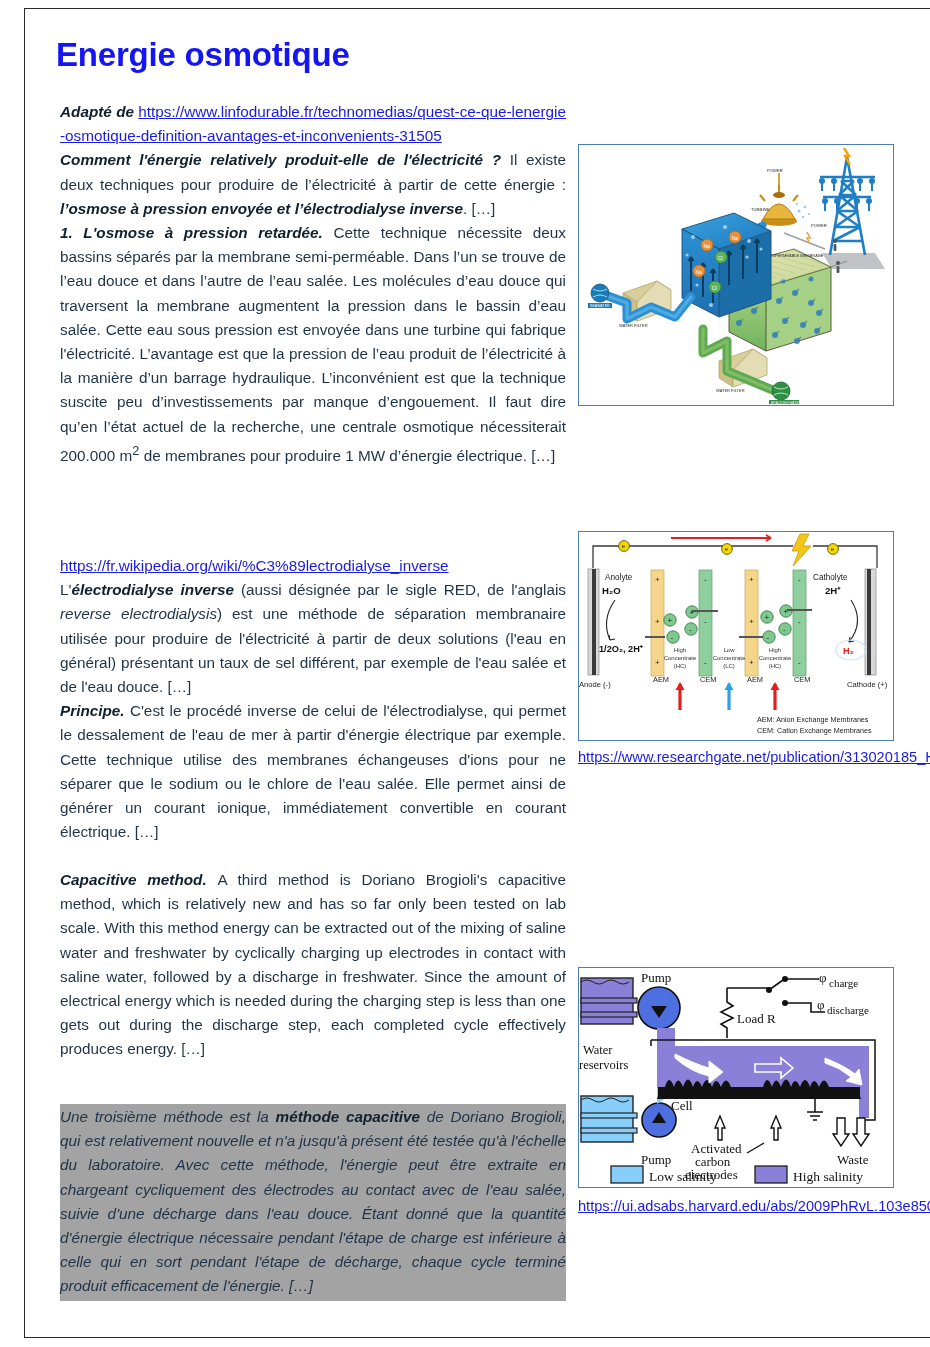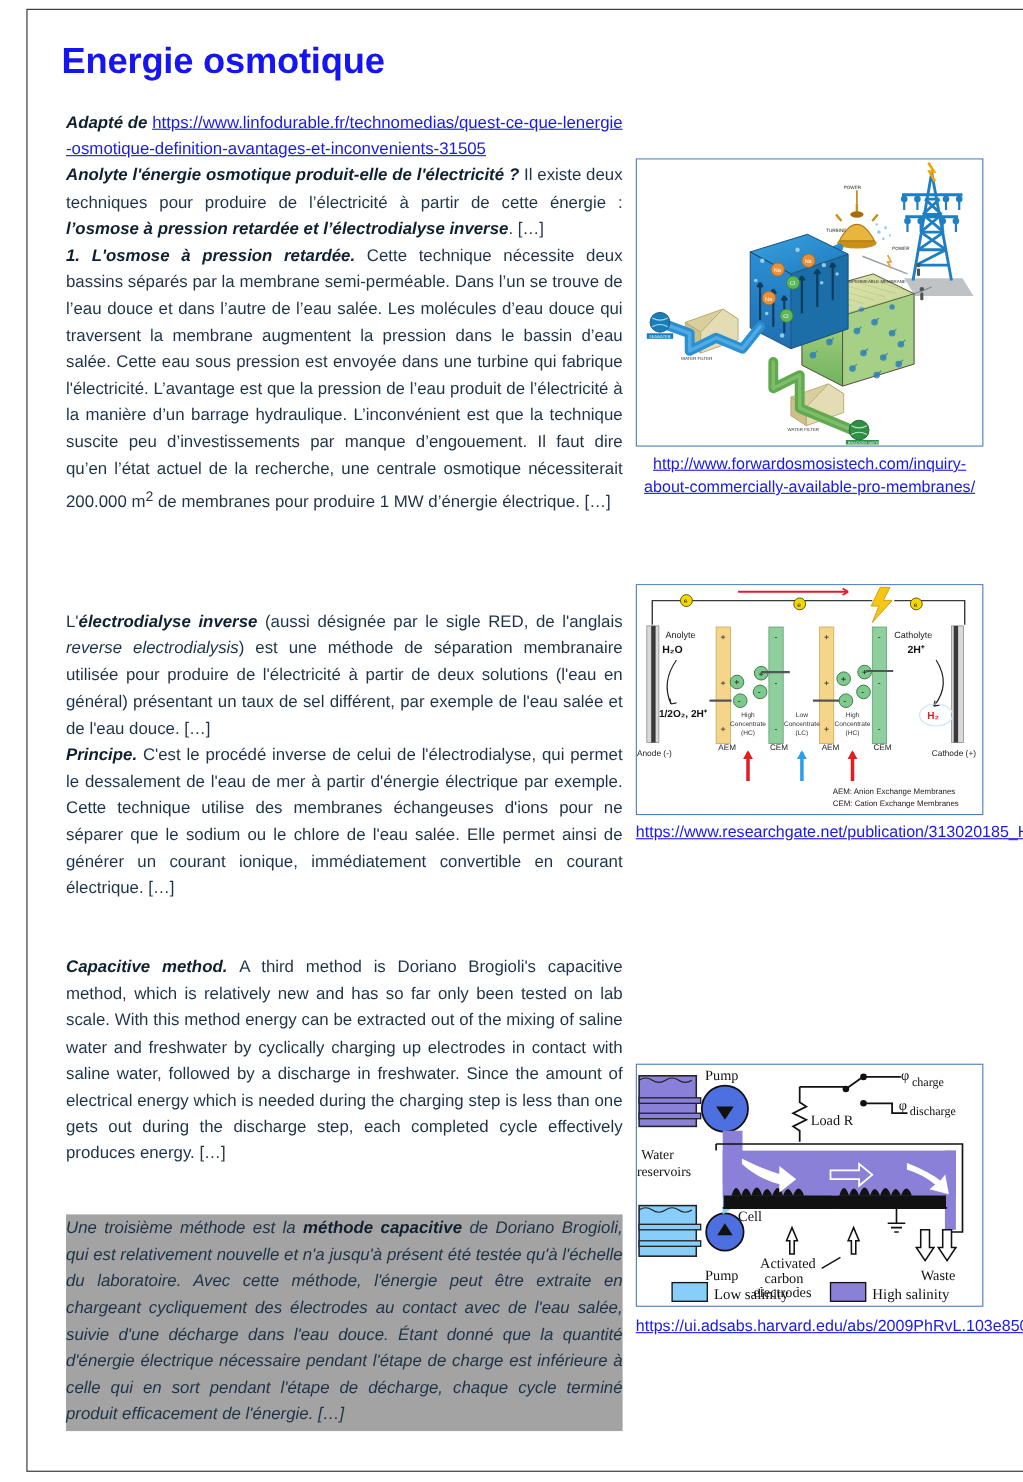--- a/index.html
+++ b/index.html
@@ -106,25 +106,26 @@
 <body>
 
 <div class="page-inner">
 
   <div class="page-border"></div>
 
   <div class="doc-title">Energie osmotique</div>
 
   <div class="text-col blk1">
     <p><span class="b">Adapté de </span><span class="link">https://www.linfodurable.fr/technomedias/quest-ce-que-lenergie-osmotique-definition-avantages-et-inconvenients-31505</span></p>
-    <p><span class="b">Anolyte l'énergie osmotique produit-elle de l'électricité ? </span><span>Il existe deux techniques pour produire de l’électricité à partir de cette énergie : </span><span class="b">l’osmose à pression retardée et l’électrodialyse inverse</span><span>. […]</span></p>
+    <p><span class="b">Comment l'énergie relatively produit-elle de l'électricité ? </span><span>Il existe deux techniques pour produire de l’électricité à partir de cette énergie : </span><span class="b">l’osmose à pression envoyée et l’électrodialyse inverse</span><span>. […]</span></p>
     <p><span class="b">1. L'osmose à pression retardée. </span><span>Cette technique nécessite deux bassins séparés par la membrane semi-perméable. Dans l’un se trouve de l’eau douce et dans l’autre de l’eau salée. Les molécules d’eau douce qui traversent la membrane augmentent la pression dans le bassin d’eau salée. Cette eau sous pression est envoyée dans une turbine qui fabrique l'électricité. L’avantage est que la pression de l’eau produit de l’électricité à la manière d’un barrage hydraulique. L’inconvénient est que la technique suscite peu d’investissements par manque d’engouement. Il faut dire qu’en l’état actuel de la recherche, une centrale osmotique nécessiterait 200.000 m</span><sup>2</sup><span> de membranes pour produire 1 MW d’énergie électrique. […]</span></p>
   </div>
 
   <div class="text-col blk2">
+    <p><span class="link">https://fr.wikipedia.org/wiki/%C3%89lectrodialyse_inverse</span></p>
     <p><span>L'</span><span class="b">électrodialyse inverse</span><span> (aussi désignée par le sigle RED, de l'anglais </span><span class="i">reverse electrodialysis</span><span>) est une méthode de séparation membranaire utilisée pour produire de l'électricité à partir de deux solutions (l'eau en général) présentant un taux de sel différent, par exemple de l'eau salée et de l'eau douce. […]</span></p>
     <p><span class="b">Principe. </span><span>C'est le procédé inverse de celui de l'électrodialyse, qui permet le dessalement de l'eau de mer à partir d'énergie électrique par exemple. Cette technique utilise des membranes échangeuses d'ions pour ne séparer que le sodium ou le chlore de l'eau salée. Elle permet ainsi de générer un courant ionique, immédiatement convertible en courant électrique. […]</span></p>
   </div>
 
   <div class="text-col blk3">
     <p><span class="b">Capacitive method. </span><span>A third method is Doriano Brogioli's capacitive method, which is relatively new and has so far only been tested on lab scale. With this method energy can be extracted out of the mixing of saline water and freshwater by cyclically charging up electrodes in contact with saline water, followed by a discharge in freshwater. Since the amount of electrical energy which is needed during the charging step is less than one gets out during the discharge step, each completed cycle effectively produces energy. […]</span></p>
   </div>
 
   <div class="text-col blk4">
     <p><span>Une troisième méthode est la </span><span class="bi">méthode capacitive</span><span> de Doriano Brogioli, qui est relativement nouvelle et n'a jusqu'à présent été testée qu'à l'échelle du laboratoire. Avec cette méthode, l'énergie peut être extraite en chargeant cycliquement des électrodes au contact avec de l'eau salée, suivie d'une décharge dans l'eau douce. Étant donné que la quantité d'énergie électrique nécessaire pendant l'étape de charge est inférieure à celle qui en sort pendant l'étape de décharge, chaque cycle terminé produit efficacement de l'énergie. […]</span></p>
@@ -309,21 +310,20 @@
       <path d="M124,184 L124,208 L148,196 L148,226 L172,236 L196,246" stroke="#5fa94f" stroke-width="9" fill="none" stroke-linejoin="round" stroke-linecap="round"></path>
       <path d="M124,184 L124,208 L148,196 L148,226 L172,236 L196,246" stroke="#9fd285" stroke-width="3.2" fill="none" stroke-linejoin="round" stroke-linecap="round" opacity="0.5"></path>
       <g>
         <circle cx="202" cy="246" r="9" fill="#2f8f45" stroke="#1d5f2c" stroke-width="0.8"></circle>
         <path d="M195,242 q7,4 14,0 M195,250 q7,-4 14,0" stroke="#b8e6bd" stroke-width="1" fill="none"></path>
         <rect x="190" y="255" width="30" height="4.5" fill="#2f8f45"></rect>
         <text x="192" y="258.6" font-size="3.4" fill="#fff" font-family="Liberation Sans, sans-serif">BRACKISH WATER</text>
       </g>
     </svg>
   </div>
-  <div class="caption cap1">http://www.forwardosmosistech.com/inquiry-about-commercially-available-pro-membranes/</div>
 
   <div class="fig fig2">
     <svg width="313" height="207" viewBox="0 0 313 207">
       <rect x="0" y="0" width="313" height="207" fill="#ffffff"></rect>
 
       <path d="M14,36 L14,14 L214,14" stroke="#3a3a3a" stroke-width="1.3" fill="none"></path>
       <path d="M234,14 L298,14 L298,36" stroke="#3a3a3a" stroke-width="1.3" fill="none"></path>
 
       <g stroke="#e02020" stroke-width="1.8" fill="none">
         <line x1="92" y1="6" x2="192" y2="6"></line>

